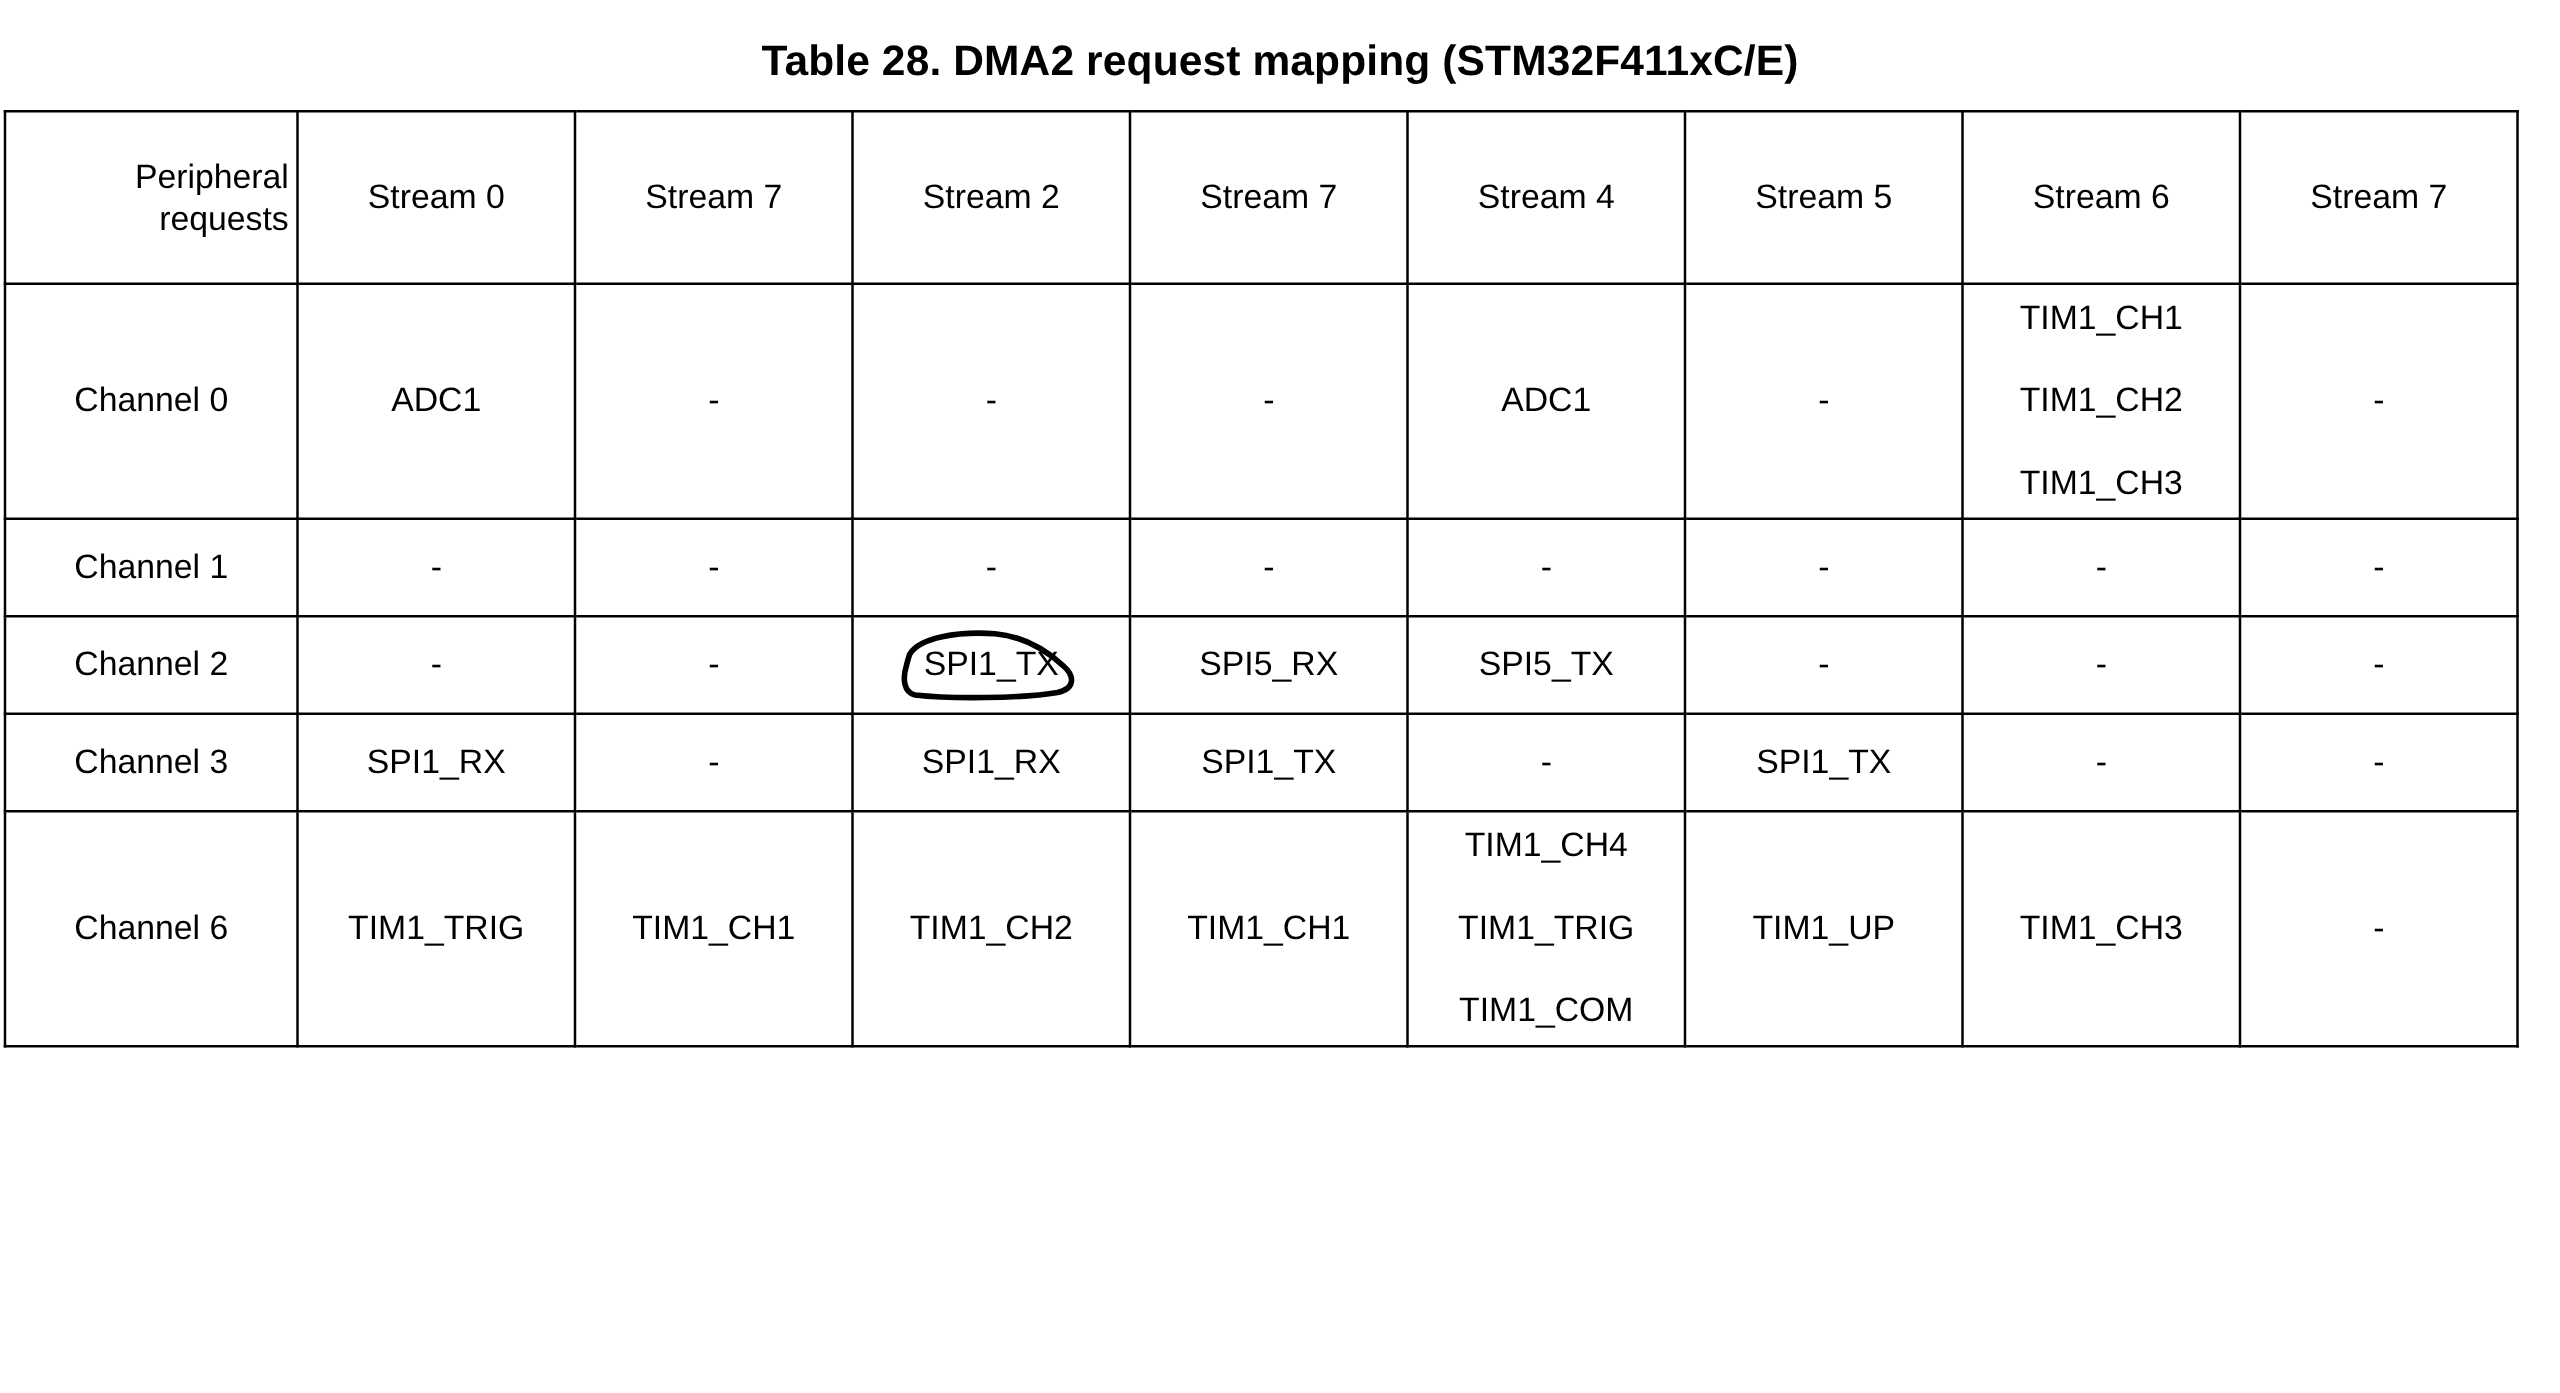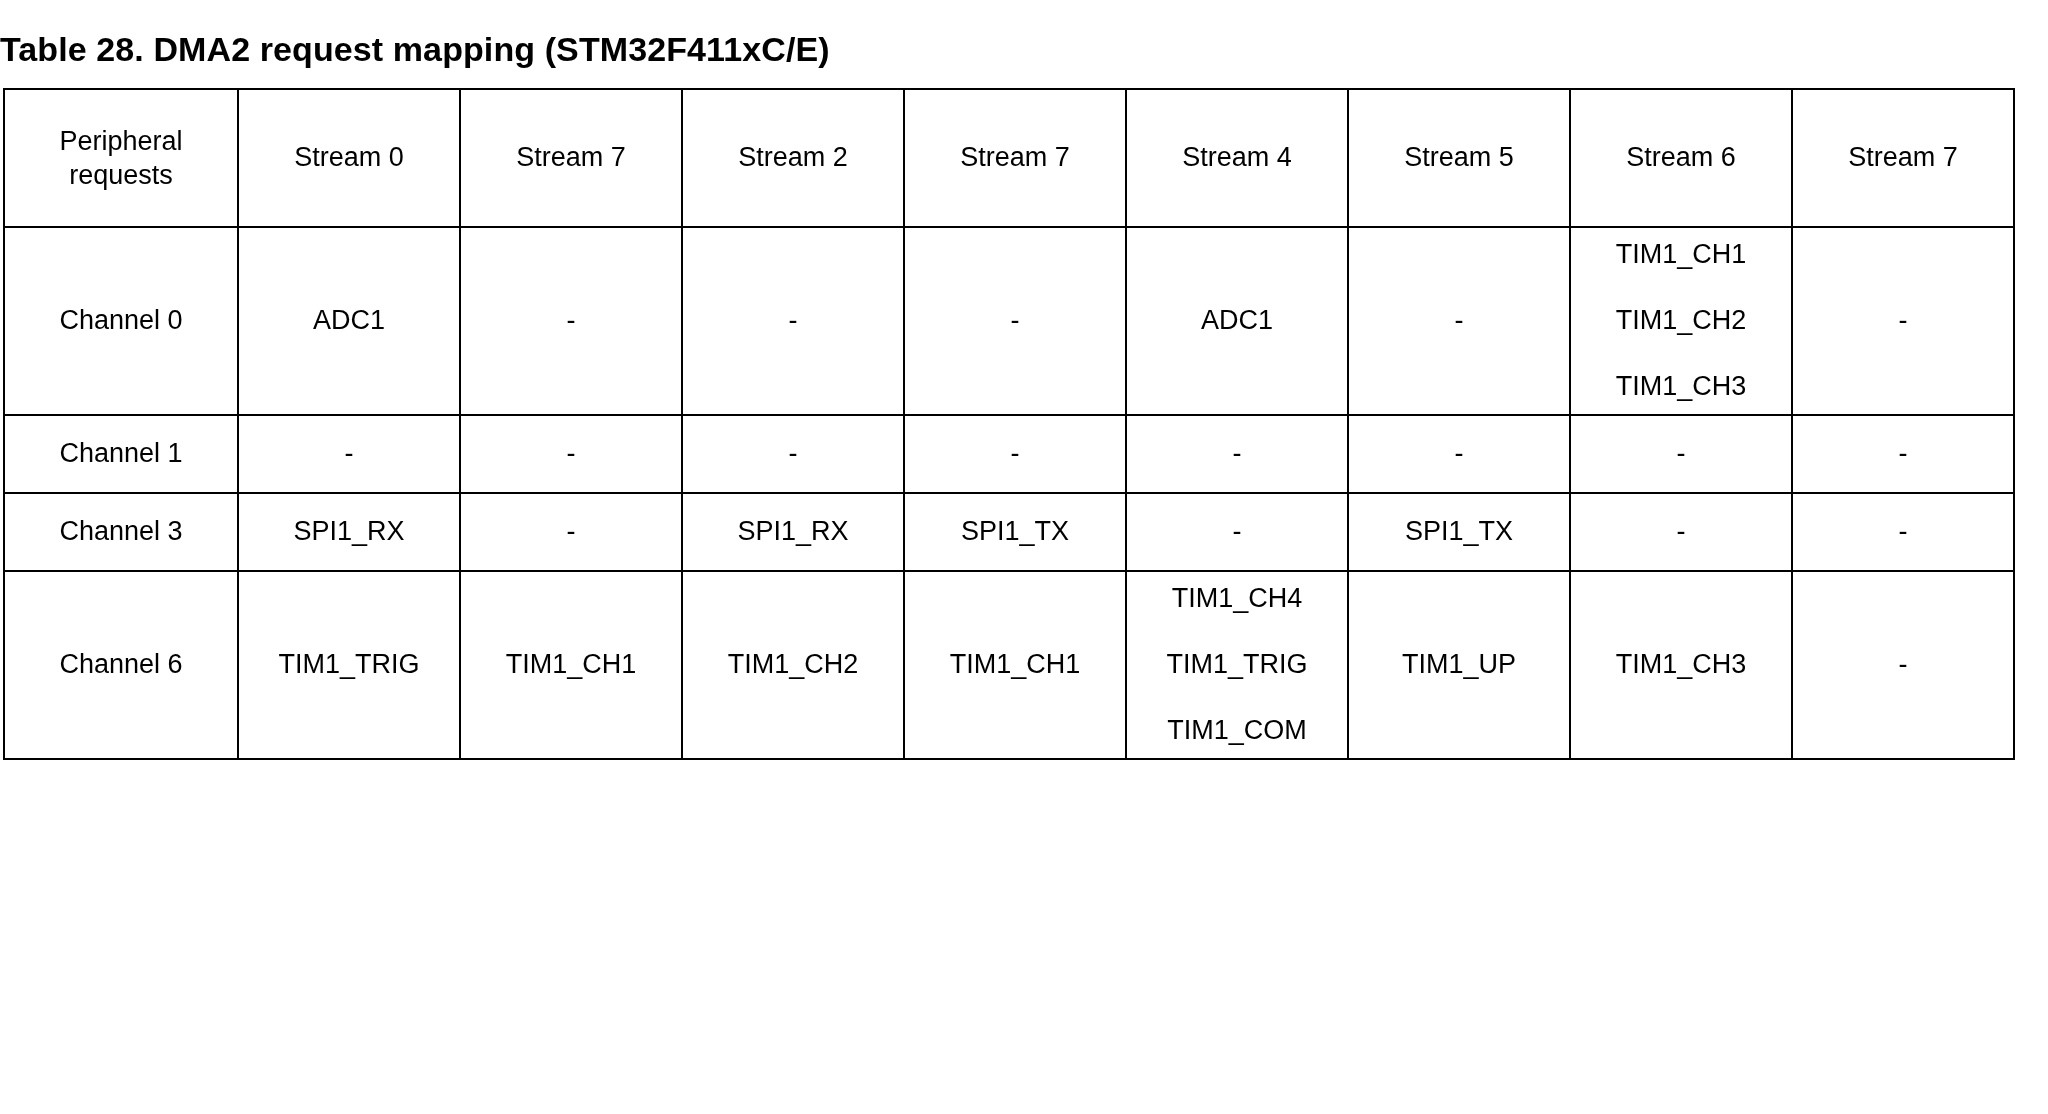--- a/index.html
+++ b/index.html
@@ -19,21 +19,21 @@
     width: 2048px;
     height: 1114px;
     background: #ffffff;
   }
 
   .table-title {
     position: absolute;
     left: 0;
     top: 30px;
     width: 2048px;
-    text-align: left;
+    text-align: center;
     font-size: 34px;
     font-weight: bold;
     letter-spacing: 0.1px;
     color: #000;
   }
 
   .table-wrap {
     position: absolute;
     left: 3px;
     top: 88px;
@@ -63,21 +63,21 @@
   col.c-stream { width: 222px; }
 
   
   thead th {
     font-size: 31px;
     font-weight: bold;
     height: 136px;
     border-bottom: 7px solid #000;
   }
   thead th.first-head {
-    text-align: center;
+    text-align: right;
     line-height: 1.26;
   }
 
   
   td.row-label {
     text-align: left;
     padding-left: 14px;
     white-space: nowrap;
   }
 
@@ -171,20 +171,33 @@
             <td>-</td>
             <td>-</td>
             <td>-</td>
             <td>-</td>
             <td>-</td>
             <td>-</td>
             <td>-</td>
             <td>-</td>
           </tr>
           <tr class="r-short">
+            <td class="row-label">Channel 2</td>
+            <td>-</td>
+            <td>-</td>
+            <td class="annot-cell"><span class="annot-wrap"><svg class="annot-svg" viewBox="0 0 150 58" preserveAspectRatio="none">
+                  <path d="M10 20 C 18 7, 48 2, 78 4 C 100 6, 118 16, 133 30 C 142 38, 142 48, 128 51 C 100 56, 40 56, 14 53 C 5 51, 4 40, 7 30 C 8 26, 9 22, 10 20 Z" fill="none" stroke="#000" stroke-width="4.5" stroke-linecap="round" stroke-linejoin="round"></path>
+                </svg><span class="annot-label">SPI1_TX</span></span></td>
+            <td>SPI5_RX</td>
+            <td>SPI5_TX</td>
+            <td>-</td>
+            <td>-</td>
+            <td>-</td>
+          </tr>
+          <tr class="r-short">
             <td class="row-label">Channel 3</td>
             <td>SPI1_RX</td>
             <td>-</td>
             <td>SPI1_RX</td>
             <td>SPI1_TX</td>
             <td>-</td>
             <td>SPI1_TX</td>
             <td>-</td>
             <td>-</td>
           </tr>

